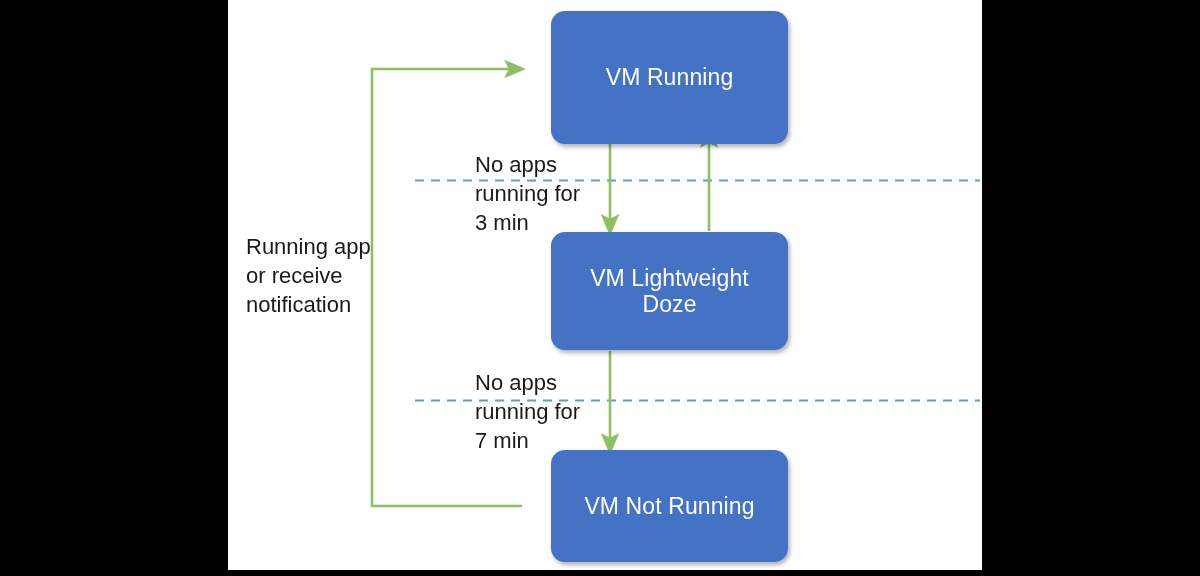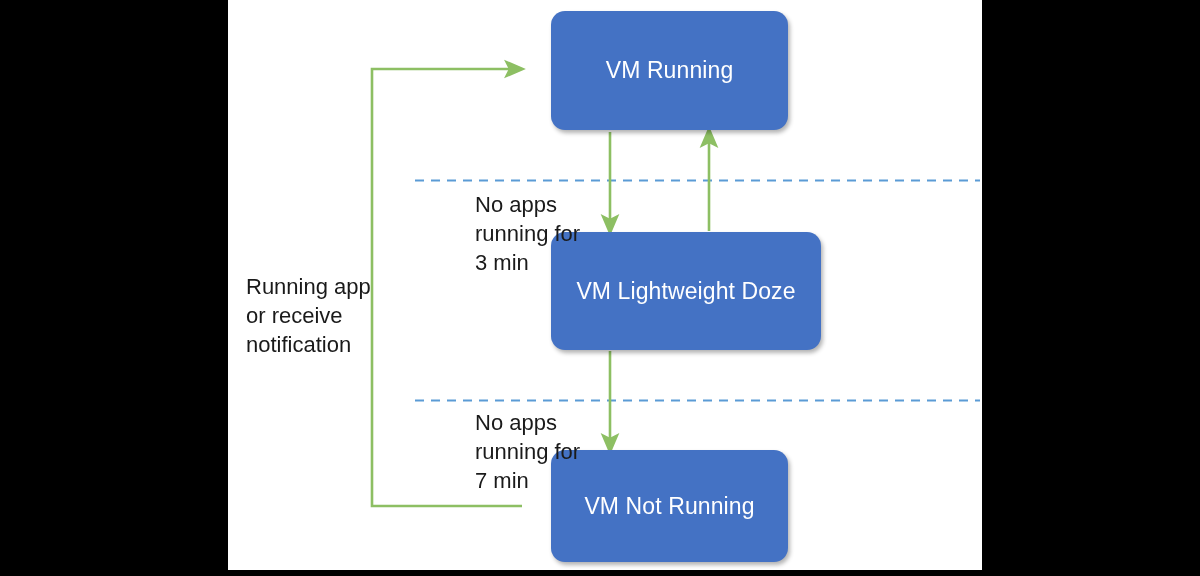--- a/index.html
+++ b/index.html
@@ -54,34 +54,33 @@
     font-weight: 400;
     letter-spacing: 0.1px;
     box-shadow: 2px 3px 4px rgba(0,0,0,0.30);
     z-index: 3;
   }
   .state-label {
     display: block;
     line-height: 1.15;
     padding: 0 10px;
   }
-  #box-running      { left: 323px; top: 11px;  width: 237px; height: 119px; }
-  #box-doze         { left: 323px; top: 232px; width: 270px; height: 118px; }
+  #box-running      { left: 323px; top: 11px;  width: 237px; height: 133px; }
+  #box-doze         { left: 323px; top: 232px; width: 237px; height: 118px; }
   #box-not-running  { left: 323px; top: 450px; width: 237px; height: 112px; }
 
   
   .caption {
     position: absolute;
     color: #1a1a1a;
     font-size: 22px;
     line-height: 29px;
     white-space: pre-line;
     z-index: 4;
     font-weight: 400;
-    margin-top: 40px;
   }
   #cap-noapps3  { left: 247px; top: 150px; }
   #cap-user     { left: 497px; top: 152px; }
   #cap-noapps7  { left: 247px; top: 368px; }
   #cap-launch   { left: 18px;  top: 232px; }
 </style>
 </head>
 <body>
 
 <div id="stage">

